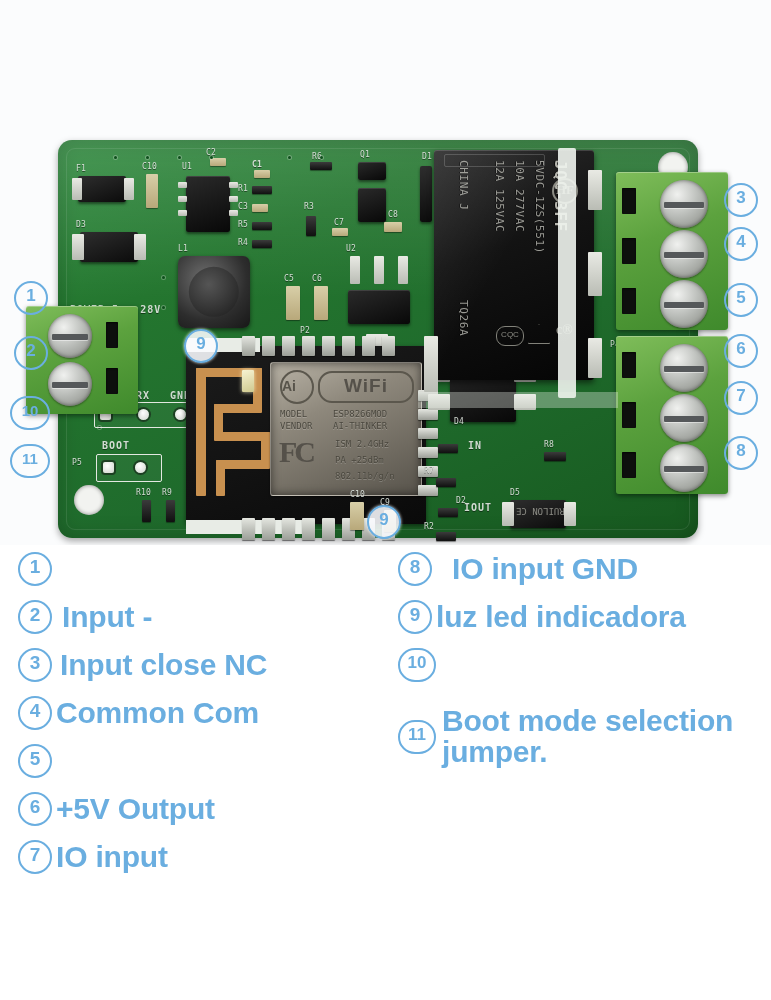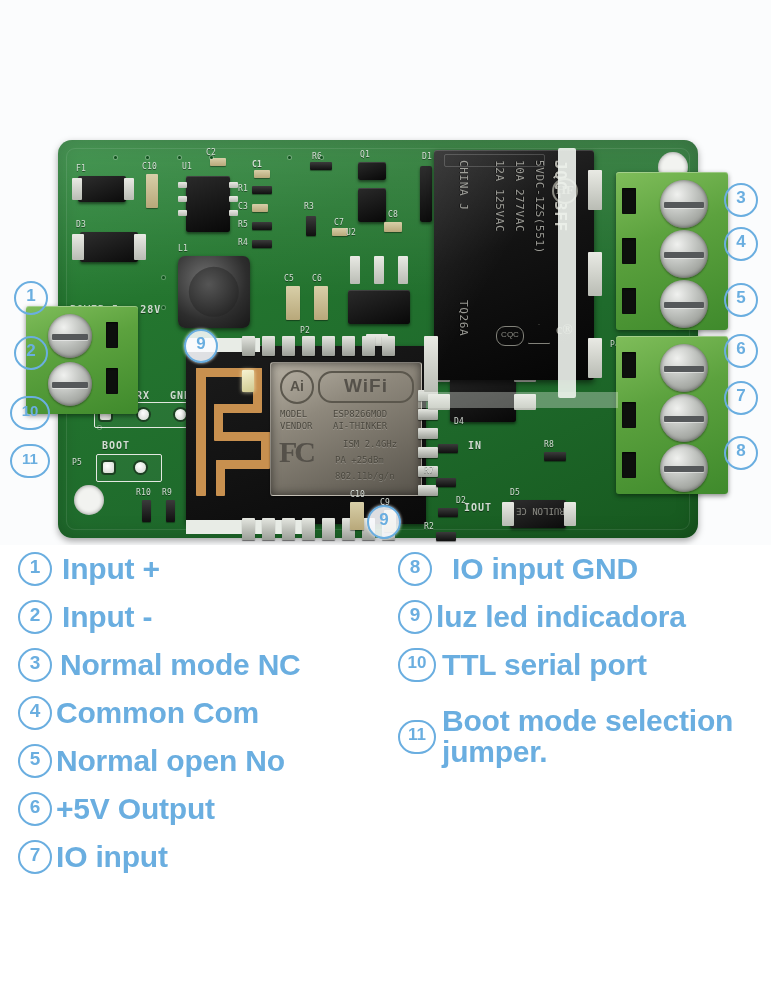--- a/index.html
+++ b/index.html
@@ -58,21 +58,21 @@
   .esp .ant{position:absolute;left:10px;top:22px;width:84px;height:128px;}
   .esp .ant i{position:absolute;background:#c8904f;border-radius:1px;display:block;}
   .shield{position:absolute;right:4px;top:16px;width:150px;height:132px;border-radius:3px;
        background:linear-gradient(155deg,#b9b3a6 0%,#8e887c 35%,#6f6a60 72%,#57534b 100%);
        box-shadow:inset 0 0 10px rgba(0,0,0,.55),0 1px 2px rgba(0,0,0,.5);
        border:1px solid rgba(255,255,255,.22);}
   .shield .line{position:absolute;color:#4b483f;font-family:"DejaVu Sans Mono",monospace;
        font-size:9px;white-space:nowrap;text-shadow:0 1px 0 rgba(255,255,255,.22);}
   .shield .ai{position:absolute;left:9px;top:7px;width:30px;height:30px;border-radius:50%;
        border:2px solid #5b574d;color:#57534a;font:bold 14px "Liberation Sans",sans-serif;
-       text-align:center;line-height:28px;}
+       text-align:left;line-height:28px;}
   .shield .wifi{position:absolute;left:47px;top:8px;width:92px;height:28px;border-radius:14px;
        border:2px solid #5b574d;color:#55514a;font:bold 19px "Liberation Sans",sans-serif;
        text-align:center;line-height:26px;letter-spacing:1px;}
   .shield .fcc{position:absolute;left:8px;top:72px;color:#55514a;
        font:bold 30px "Liberation Serif",serif;letter-spacing:-3px;}
   .esp .pinrow{position:absolute;display:flex;}
   .esp .pinrow span{display:block;background:linear-gradient(180deg,#e4e6e0,#9b9e97);border-radius:1px;
        box-shadow:0 1px 1px rgba(0,0,0,.5);}
 
   
@@ -181,21 +181,21 @@
     <div class="sk" style="left:120px;top:104px;">L1</div>
     <div class="inductor" style="left:120px;top:116px;width:72px;height:72px;">
         <div class="ring"></div>
       </div>
 
     <div class="sk" style="left:226px;top:134px;">C5</div>
     <div class="smd" style="left:228px;top:146px;width:14px;height:34px;"></div>
     <div class="sk" style="left:254px;top:134px;">C6</div>
     <div class="smd" style="left:256px;top:146px;width:14px;height:34px;"></div>
 
-    <div class="sk" style="left:288px;top:88px;text-align:right;">U2</div>
+    <div class="sk" style="left:288px;top:104px;text-align:right;">U2</div>
     <div class="pad" style="left:292px;top:116px;width:10px;height:28px;"></div>
     <div class="pad" style="left:316px;top:116px;width:10px;height:28px;"></div>
     <div class="pad" style="left:340px;top:116px;width:10px;height:28px;"></div>
     <div class="ic" style="left:290px;top:150px;width:62px;height:34px;"></div>
     <div class="pad" style="left:308px;top:194px;width:22px;height:18px;"></div>
 
     <div class="sk big" style="left:12px;top:164px;">POWER 5 ~ 28V</div>
     <div class="sk" style="left:242px;top:186px;">P2</div>
     <div class="sk" style="left:242px;top:214px;">U4</div>
 
@@ -255,21 +255,21 @@
       </div>
 
       <div class="shield">
         <div class="ai">Ai</div>
         <div class="wifi">WiFi</div>
         <div class="line" style="left:9px;top:46px;">MODEL</div>
         <div class="line" style="left:62px;top:46px;">ESP8266MOD</div>
         <div class="line" style="left:9px;top:58px;">VENDOR</div>
         <div class="line" style="left:62px;top:58px;">AI-THINKER</div>
         <div class="fcc">FC</div>
-        <div class="line" style="left:72px;top:76px;">ISM 2.4GHz</div>
+        <div class="line" style="left:64px;top:76px;">ISM 2.4GHz</div>
         <div class="line" style="left:64px;top:92px;">PA  +25dBm</div>
         <div class="line" style="left:64px;top:108px;">802.11b/g/n</div>
       </div>
 
       <div class="pinrow" style="left:56px;top:-10px;gap:7px;">
         <span style="width:13px;height:20px;"></span>
           <span style="width:13px;height:20px;"></span>
         <span style="width:13px;height:20px;"></span>
           <span style="width:13px;height:20px;"></span>
         <span style="width:13px;height:20px;"></span>
@@ -416,37 +416,35 @@
 
   <div class="cal onboard" style="left:184px;top:329px;">9</div>
   <div class="cal onboard" style="left:367px;top:505px;">9</div>
 </div>
 
 <div id="legend">
 
   <div class="col left">
     <div class="lrow" style="height:48px;">
       <div class="lnum">1</div>
-      <div class="ltxt" style="margin-left:10px;">Input +</div>
     </div>
     <div class="lrow" style="height:48px;">
       <div class="lnum">2</div>
       <div class="ltxt" style="margin-left:10px;">Input -</div>
     </div>
     <div class="lrow" style="height:48px;">
       <div class="lnum">3</div>
-      <div class="ltxt" style="margin-left:8px;">Normal mode NC</div>
+      <div class="ltxt" style="margin-left:8px;">Input close NC</div>
     </div>
     <div class="lrow" style="height:48px;">
       <div class="lnum">4</div>
       <div class="ltxt" style="margin-left:4px;">Common Com</div>
     </div>
     <div class="lrow" style="height:48px;">
       <div class="lnum">5</div>
-      <div class="ltxt" style="margin-left:4px;">Normal open No</div>
     </div>
     <div class="lrow" style="height:48px;">
       <div class="lnum">6</div>
       <div class="ltxt" style="margin-left:4px;">+5V Output</div>
     </div>
     <div class="lrow" style="height:48px;">
       <div class="lnum">7</div>
       <div class="ltxt" style="margin-left:4px;">IO input</div>
     </div>
   </div>
@@ -455,21 +453,20 @@
     <div class="lrow" style="height:48px;">
       <div class="lnum">8</div>
       <div class="ltxt" style="margin-left:20px;">IO input GND</div>
     </div>
     <div class="lrow" style="height:48px;">
       <div class="lnum">9</div>
       <div class="ltxt" style="margin-left:4px;">luz led indicadora</div>
     </div>
     <div class="lrow" style="height:48px;">
       <div class="lnum wide">10</div>
-      <div class="ltxt" style="margin-left:6px;">TTL serial port</div>
     </div>
     <div class="lrow two" style="height:96px;">
       <div class="lnum wide">11</div>
       <div class="ltxt" style="margin-left:6px;width:320px;">Boot mode selection jumper.</div>
     </div>
   </div>
 
 </div>
 
 </body></html>

